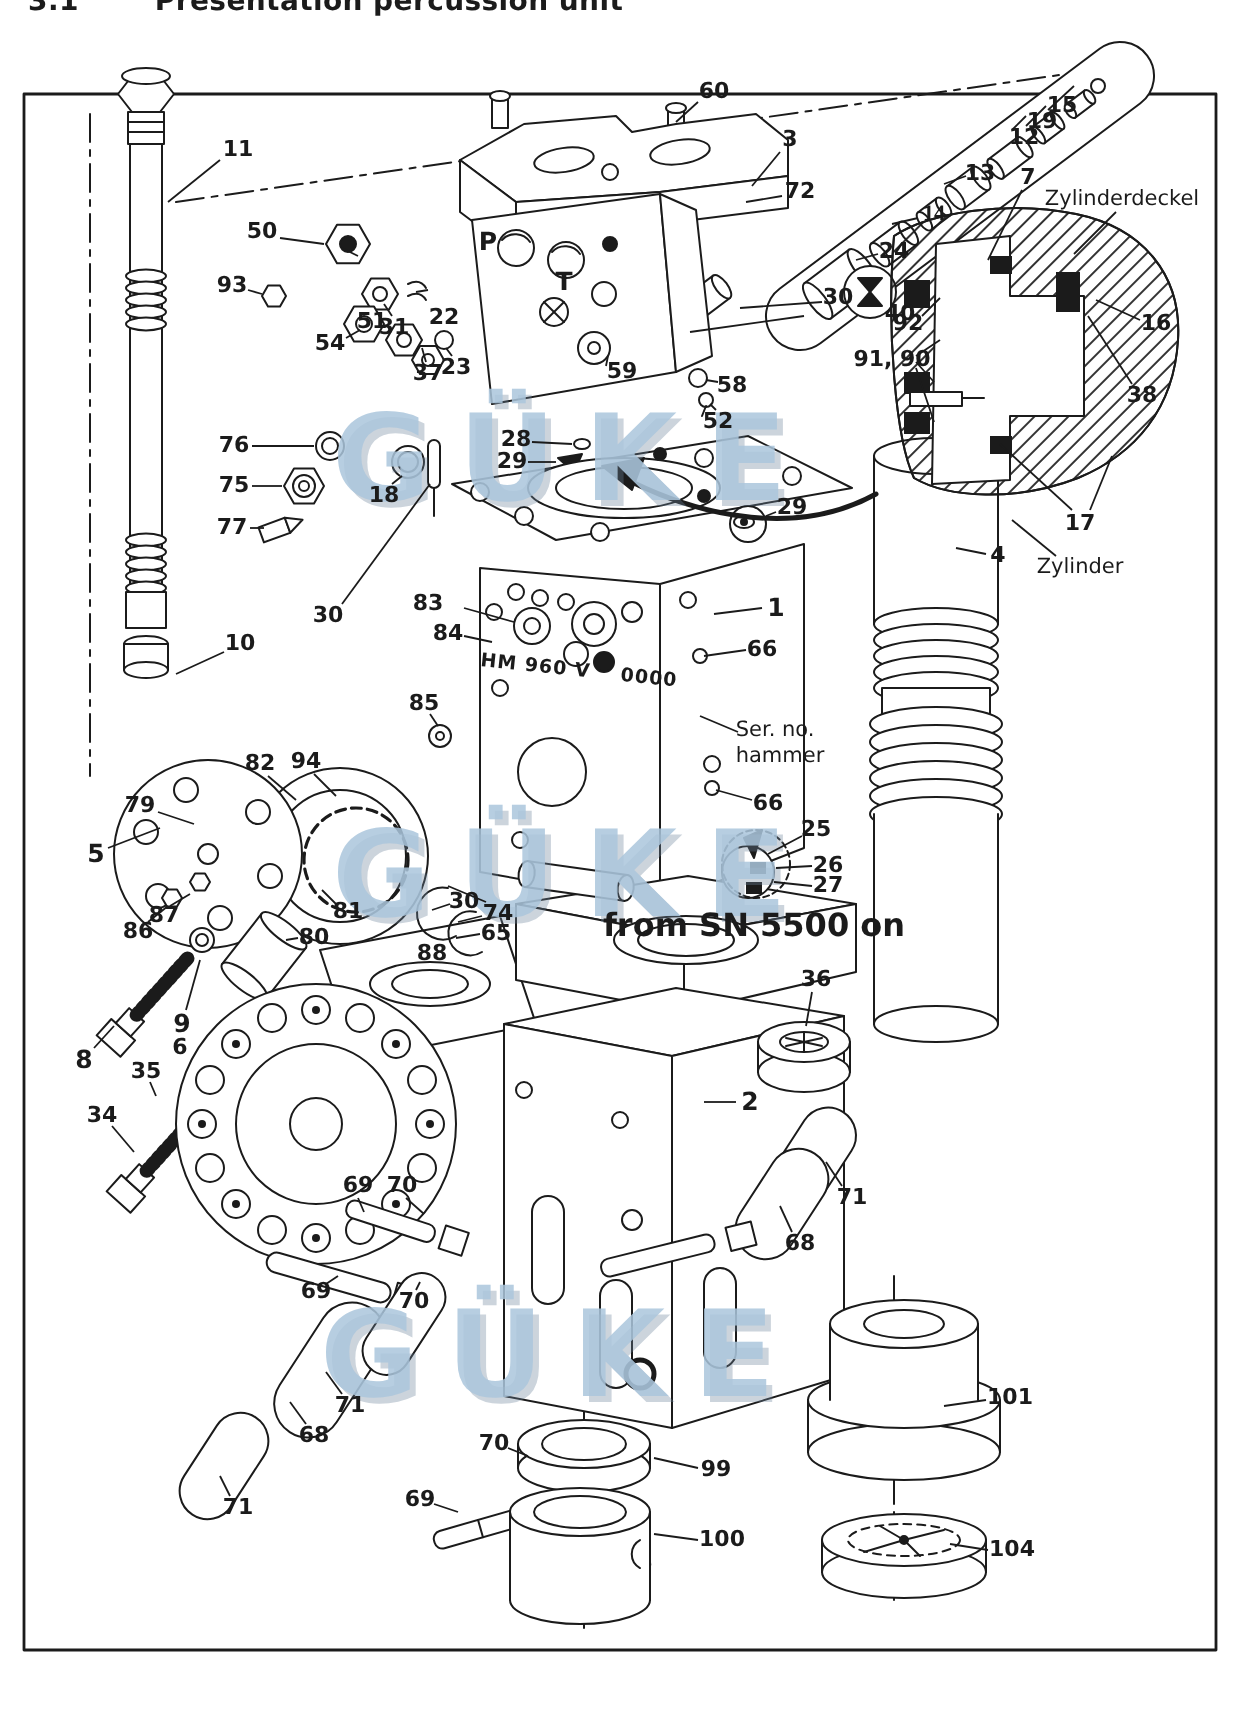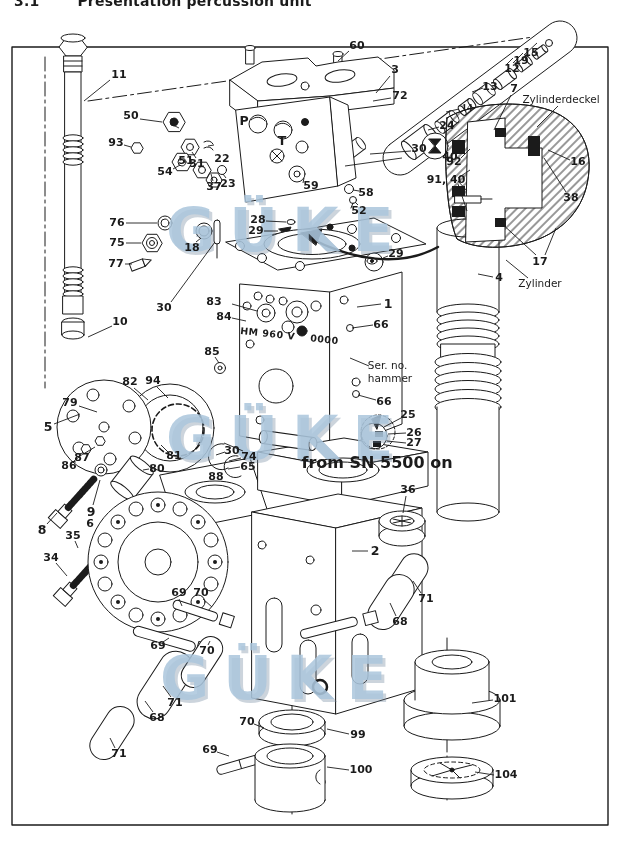--- a/index.html
+++ b/index.html
@@ -562,21 +562,21 @@
     <span style="left: 521px; top: 61px;">19</span>
     <span style="left: 512px; top: 69px;">12</span>
     <span style="left: 490px; top: 87px;">13</span>
     <span style="left: 467px; top: 108px; font-family: Liberation Serif, serif;">14</span>
     <span style="left: 447px; top: 126px;">24</span>
     <span style="left: 419px; top: 149px;">30</span>
     <span style="left: 410px; top: 157px; margin-left: 40px;">40</span>
     <span style="left: 514px; top: 89px;">7</span>
     <span class="txt" style="left: 561px; top: 100px;">Zylinderdeckel</span>
     <span style="left: 454px; top: 162px;">92</span>
-    <span style="left: 446px; top: 180px;">91, 40</span>
+    <span style="left: 446px; top: 180px;">91, 90</span>
     <span style="left: 578px; top: 162px;">16</span>
     <span style="left: 571px; top: 198px;">38</span>
     <span style="left: 540px; top: 262px;">17</span>
     <span class="txt" style="left: 540px; top: 284px;">Zylinder</span>
     <span style="left: 499px; top: 278px;">4</span>
     <span style="left: 366px; top: 193px;">58</span>
     <span style="left: 359px; top: 211px;">52</span>
     <span style="left: 258px; top: 220px;">28</span>
     <span style="left: 256px; top: 231px;">29</span>
     <span style="left: 117px; top: 223px; text-align: right;">76</span>

